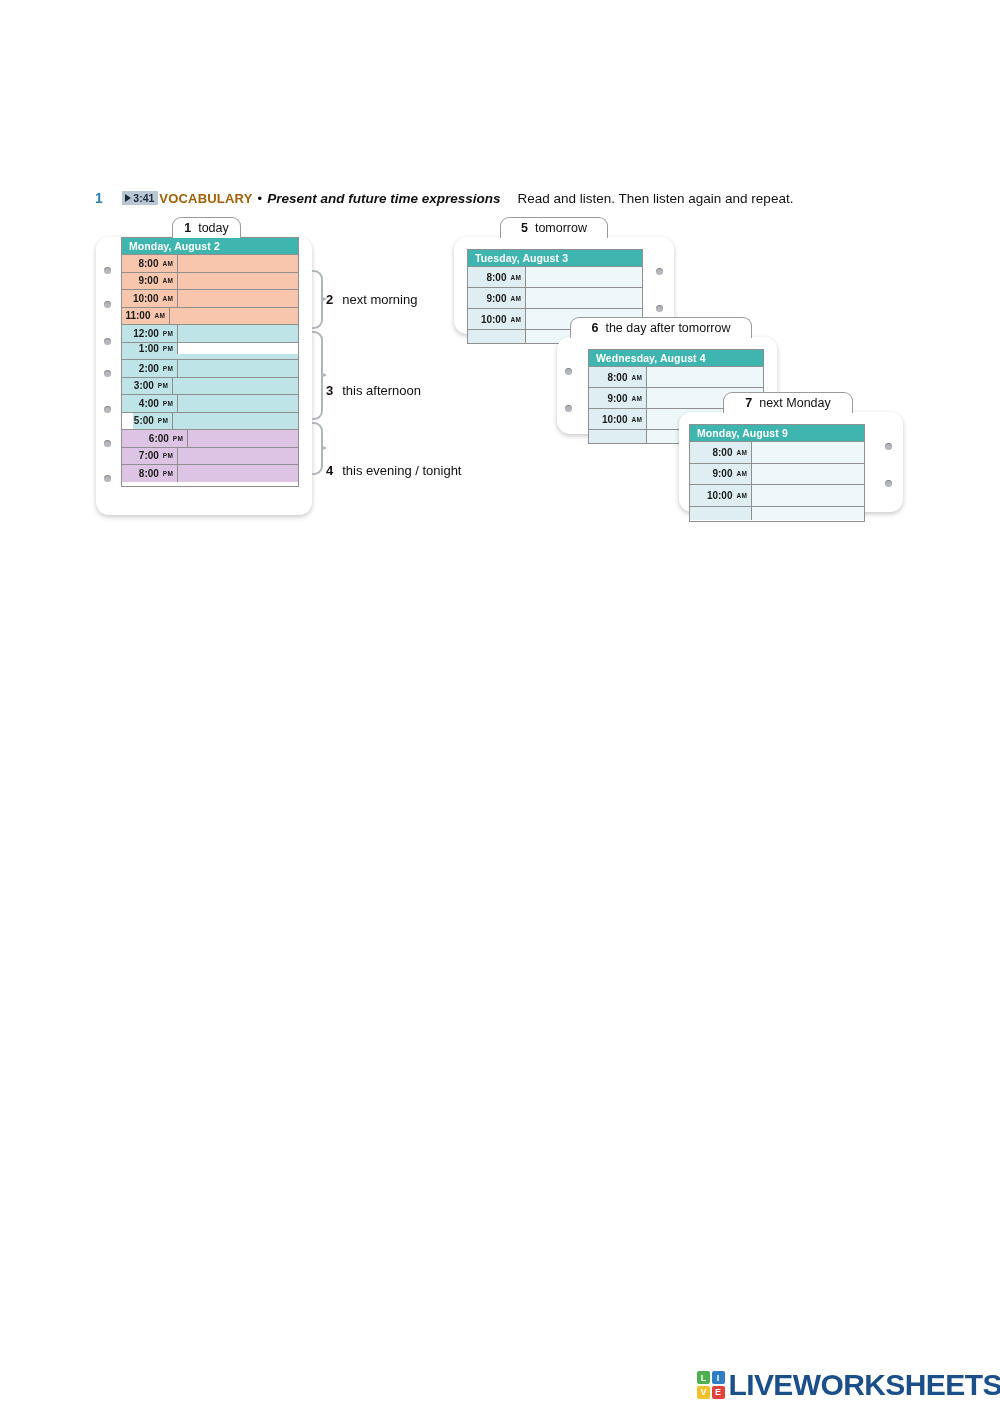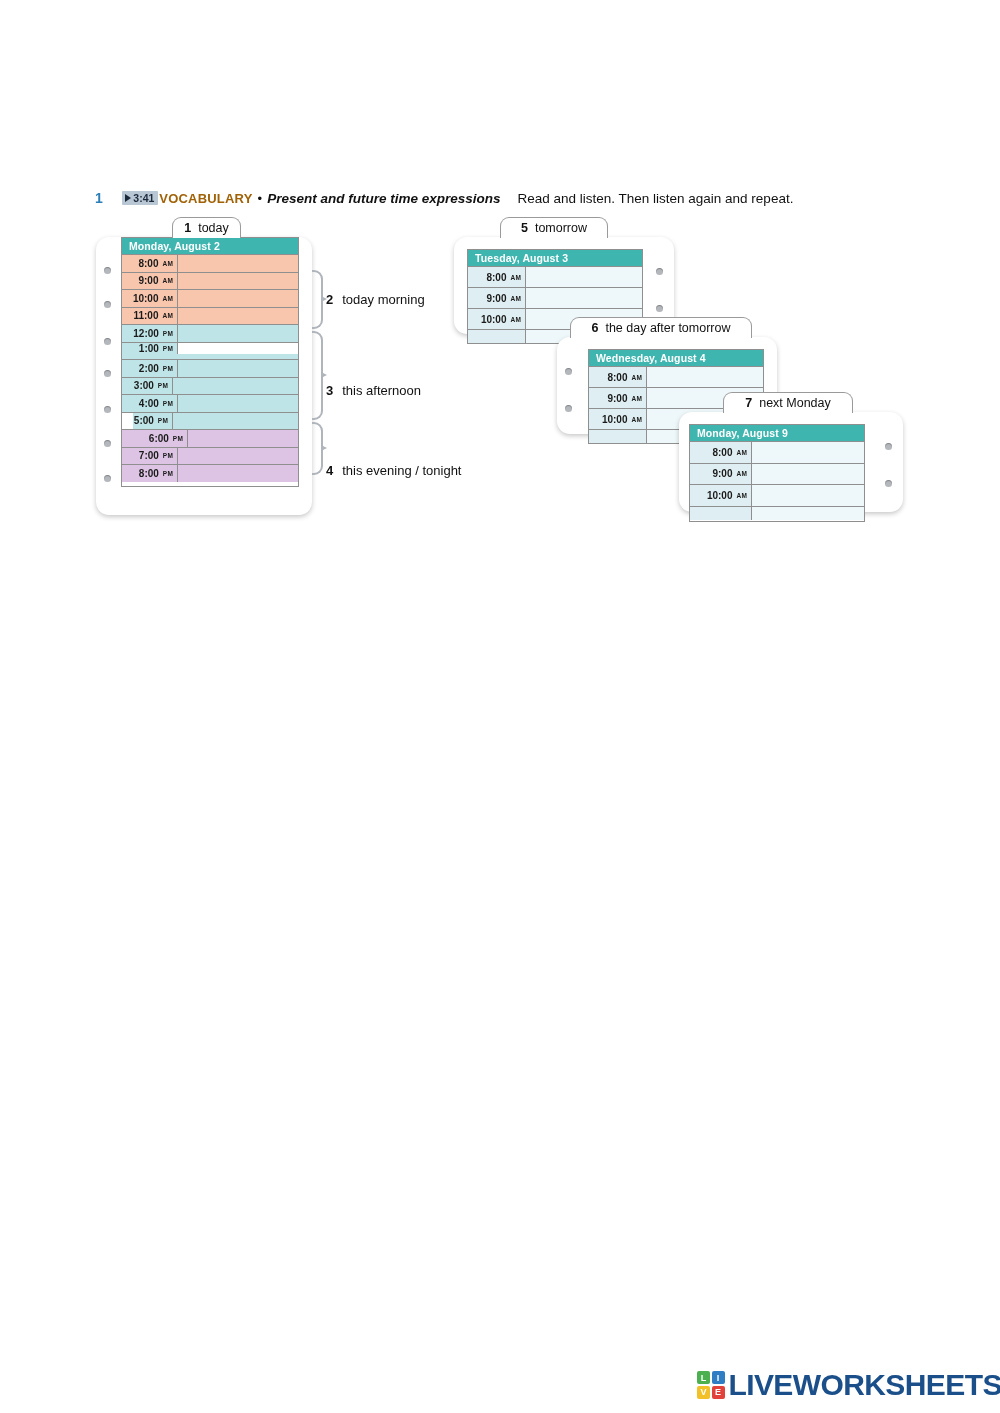--- a/index.html
+++ b/index.html
@@ -299,21 +299,21 @@
         <div class="g-cell"></div>
       </div>
       <div class="g-row morning" style="height: 17.5px;">
         <div class="g-time" style="width: 56px;">
           <span>10:00</span>
           <span class="mer">AM</span>
         </div>
         <div class="g-cell"></div>
       </div>
       <div class="g-row morning" style="height: 17.5px;">
-        <div class="g-time" style="width: 56px; padding-left: 7px;">
+        <div class="g-time" style="width: 48px; padding-left: 7px;">
           <span>11:00</span>
           <span class="mer">AM</span>
         </div>
         <div class="g-cell"></div>
       </div>
       <div class="g-row afternoon" style="height: 17.5px;">
         <div class="g-time" style="width: 56px;">
           <span>12:00</span>
           <span class="mer">PM</span>
         </div>
@@ -374,21 +374,21 @@
           <span class="mer">PM</span>
         </div>
         <div class="g-cell"></div>
       </div>
     </div>
 </div>
 
 <div class="brace" style="left:312px; top:270px; height:59px;"></div>
 <div class="brace-label" style="left:326px; top:292px;">
   <span class="b-num">2</span>
-  <span class="b-txt">today morning</span>
+  <span class="b-txt">next morning</span>
 </div>
 
 <div class="brace" style="left:312px; top:331px; height:89px;"></div>
 <div class="brace-label" style="left:326px; top:383px;">
   <span class="b-num">3</span>
   <span class="b-txt">this afternoon</span>
 </div>
 
 <div class="brace" style="left:312px; top:422px; height:53px;"></div>
 <div class="brace-label" style="left:326px; top:463px;">

